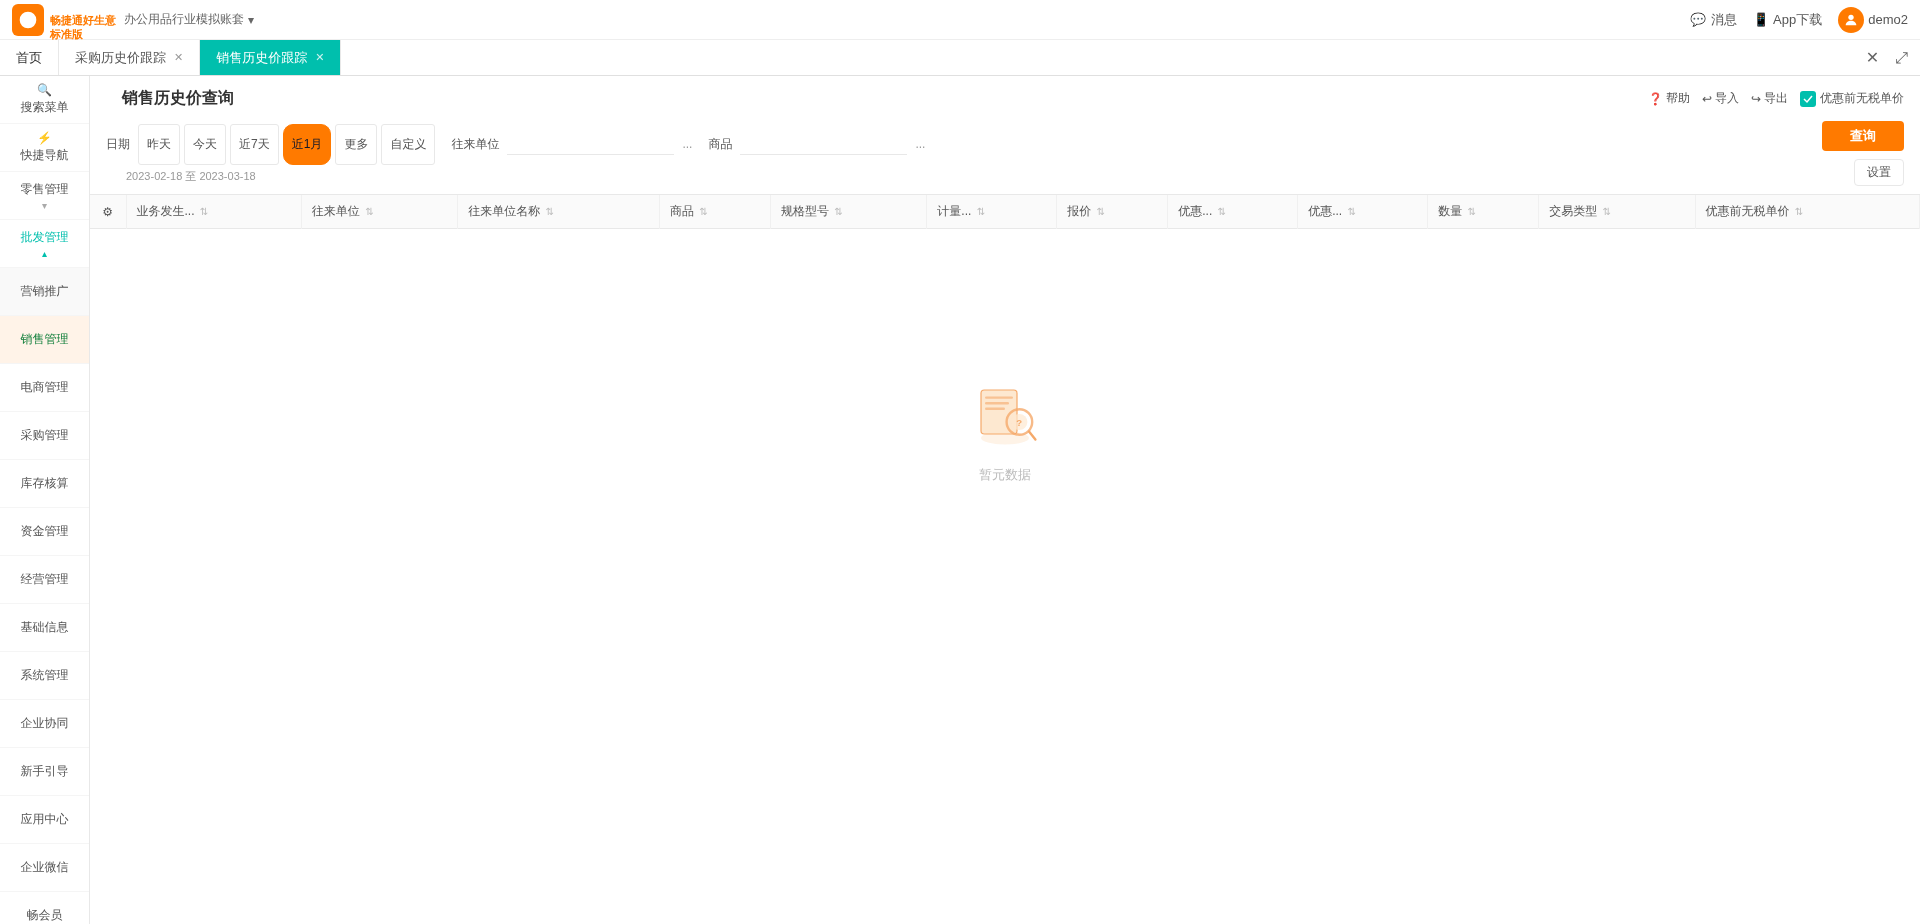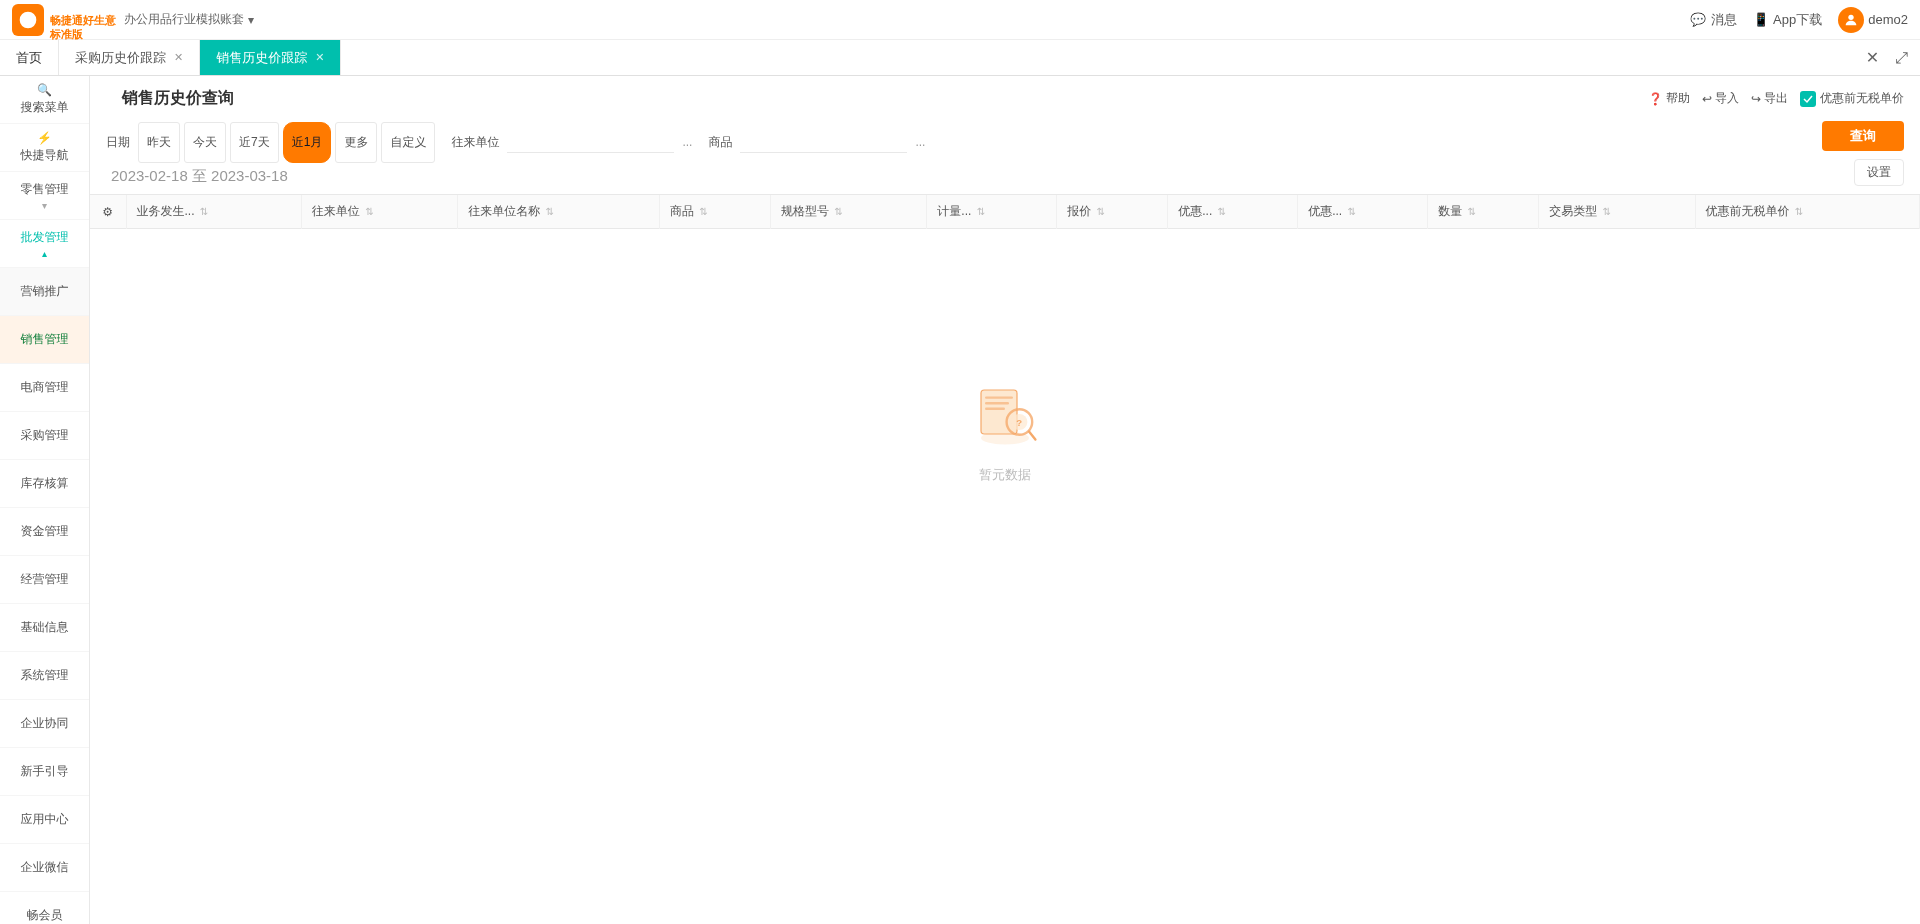--- a/index.html
+++ b/index.html
@@ -51,21 +51,21 @@
     .checkbox-icon { width: 16px; height: 16px; background: #00bfad; border-radius: 3px; display: flex; align-items: center; justify-content: center; }
     .checkbox-icon svg { width: 10px; height: 10px; fill: white; }
 
     
     .filter-row { display: flex; align-items: center; gap: 16px; flex-wrap: wrap; }
     .filter-group { display: flex; align-items: center; gap: 8px; }
     .filter-label { color: #555; font-size: 12px; white-space: nowrap; }
     .date-btns { display: flex; gap: 4px; align-items: center; }
     .date-btn { padding: 11px 8px; border: 1px solid #e8e8e8; background: #fff; border-radius: 3px; cursor: pointer; font-size: 12px; color: #555; }
     .date-btn.active { background: #ff7a00; color: #0f172a; border-color: #ff7a00; border-radius: 10px; }
-    .date-range-text { font-size: 15px; color: #999; margin-left: 5px; }
+    .date-range-text { font-size: 11px; color: #999; margin-left: 20px; }
     .filter-input { border: none; border-bottom: 1px solid #e8e8e8; padding: 3px 6px; font-size: 12px; outline: none; min-width: 120px; color: #333; }
     .filter-dots { color: #999; font-size: 12px; }
     .query-btn { background: #ff7a00; color: white; border: none; padding: 6px 28px; border-radius: 4px; cursor: pointer; font-size: 13px; font-weight: bold; }
     .settings-btn { background: #fff; color: #555; border: 1px solid #e8e8e8; padding: 4px 12px; border-radius: 4px; cursor: pointer; font-size: 12px; margin-top: 4px; }
 
     
     .filter-section { display: flex; gap: 0; align-items: center; }
     .filter-left { flex: 1; }
     .filter-right-btns { display: flex; flex-direction: column; align-items: flex-end; gap: 4px; }
 

